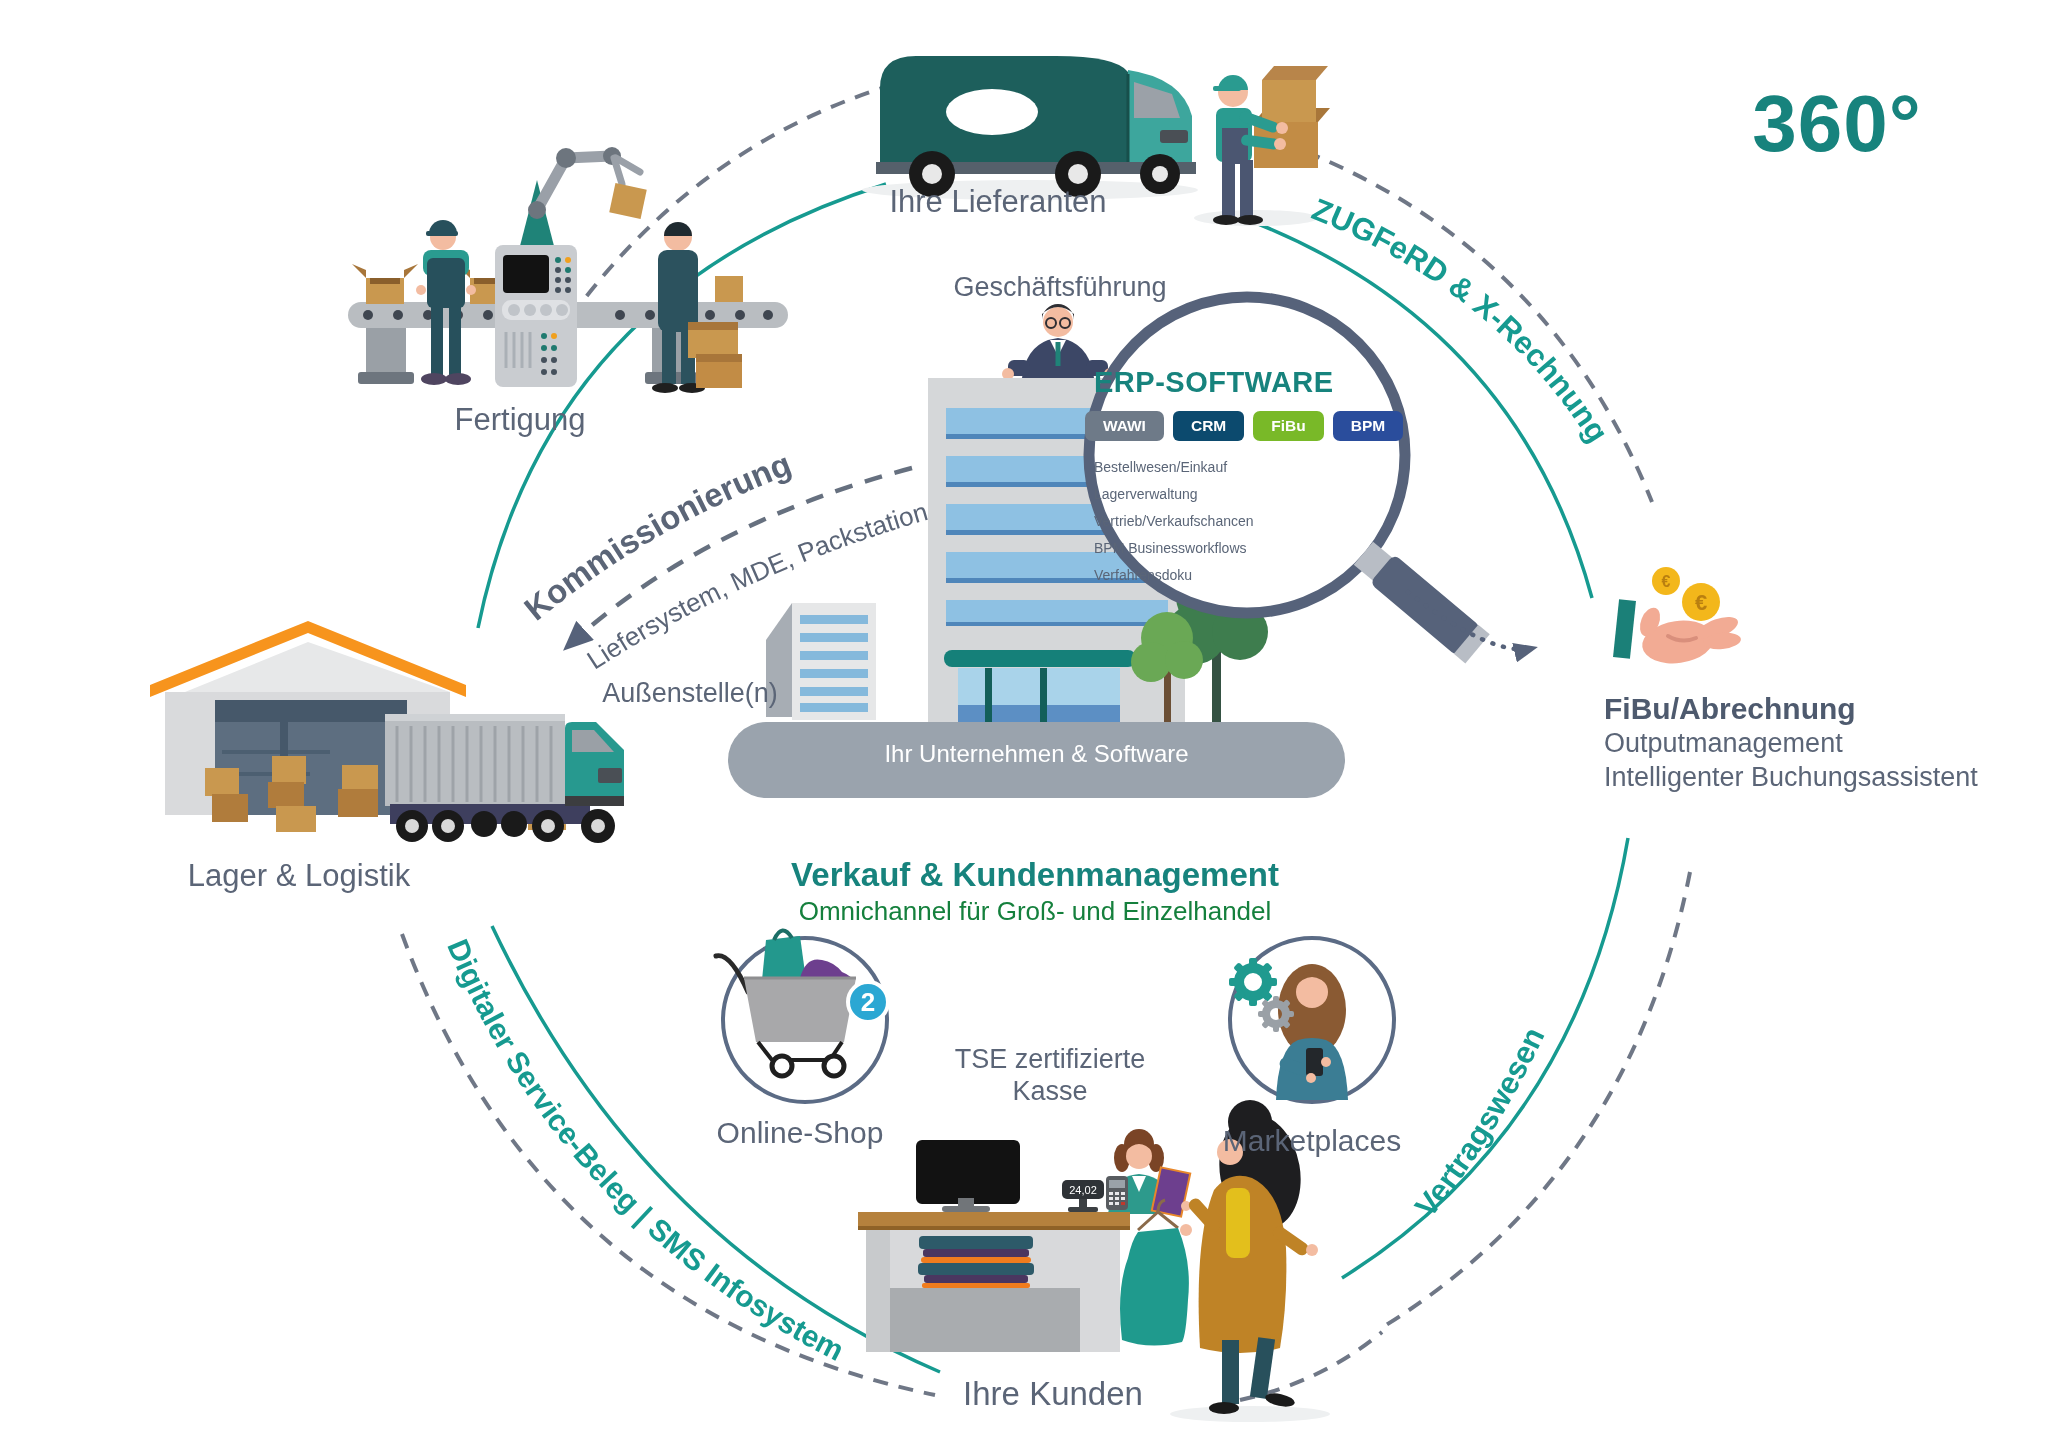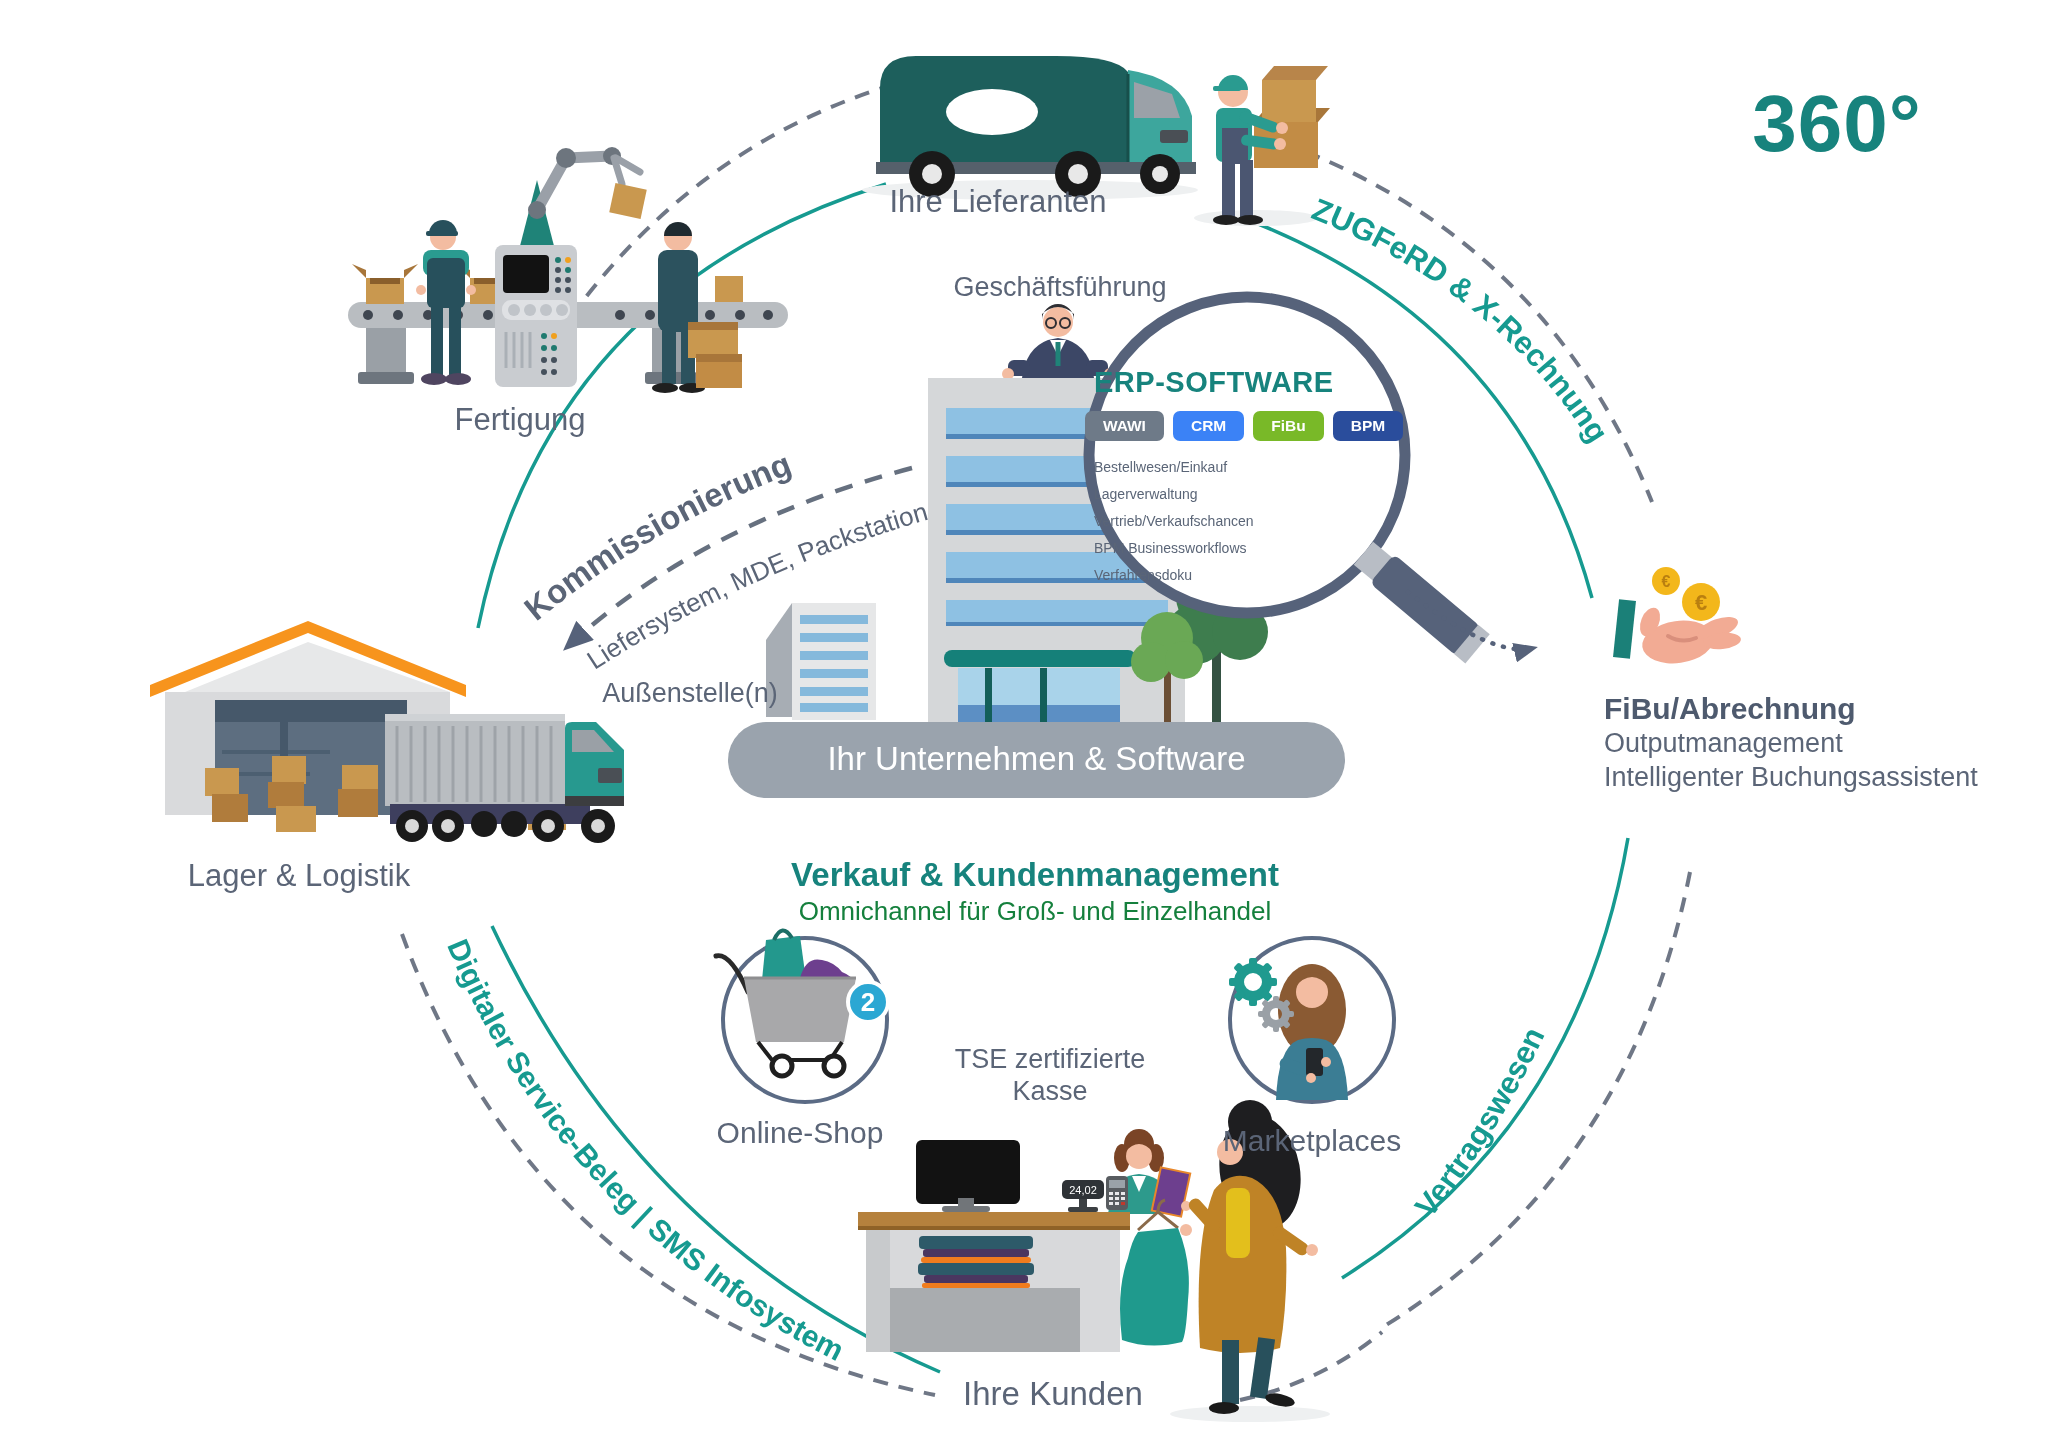--- a/index.html
+++ b/index.html
@@ -2,21 +2,21 @@
 <html><head>
 <meta charset="utf-8">
 <style>
   html,body{margin:0;padding:0;background:#fff;}
   .stage{position:relative;width:2048px;height:1449px;background:#ffffff;overflow:hidden;
          font-family:"Liberation Sans","DejaVu Sans",sans-serif;}
   .stage svg.base{position:absolute;left:0;top:0;}
   .label{position:absolute;color:#5b6577;text-align:center;}
   .lbl-node{font-size:31px;}
   .lbl-small{font-size:27px;}
-  .banner-text{color:#ffffff;font-size:33px;}
+  .banner-text{color:#ffffff;font-size:24px;}
   .t360{position:absolute;left:1662px;top:84px;width:350px;text-align:center;line-height:1.0;}
   .t360 .deg{font-size:80px;font-weight:700;color:#17837d;letter-spacing:1px;}
   .t360 .l2{font-size:36px;margin-top:16px;color:#5b6577;line-height:1.25;}
   .t360 .l2 b{color:#4e5a6e;}
   .erp-content{position:absolute;left:1094px;top:366px;width:300px;}
   .erp-title{color:#17837d;font-weight:700;font-size:29px;letter-spacing:.5px;}
   .erp-badges{display:flex;justify-content:center;gap:9px;margin-top:12px;}
   .erp-badges span{color:#fff;font-weight:700;font-size:15.5px;padding:6px 18px;border-radius:7px;}
   .erp-features{margin-top:13px;}
   .erp-features div{font-size:14px;color:#5a6577;line-height:27px;}
@@ -516,21 +516,21 @@
 <div class="label lbl-node" style="left:395px;top:402px;width:250px;">Fertigung</div>
 <div class="label lbl-node" style="left:149px;top:858px;width:300px;">Lager &amp; Logistik</div>
 <div class="label lbl-small" style="left:565px;top:678px;width:250px;">Außenstelle(n)</div>
 <div class="label lbl-small" style="left:935px;top:272px;width:250px;">Geschäftsführung</div>
 <div class="label banner-text" style="left:728px;top:740px;width:617px;">Ihr Unternehmen &amp; Software</div>
 
 <div class="erp-content">
   <div class="erp-title">ERP-SOFTWARE</div>
   <div class="erp-badges">
     <span style="background-color: rgb(110, 122, 136);">WAWI</span>
-    <span style="background-color: #3b82f6;">CRM</span>
+    <span style="background-color: #0c4a6e; border-radius: 6px;">CRM</span>
     <span style="background-color: rgb(121, 185, 40);">FiBu</span>
     <span style="background-color: rgb(42, 77, 156);">BPM</span>
   </div>
   <div class="erp-features">
     <div>Bestellwesen/Einkauf</div>
     <div>Lagerverwaltung</div>
     <div>Vertrieb/Verkaufschancen</div>
     <div>BPM Businessworkflows</div>
     <div>Verfahrensdoku</div>
   </div>

